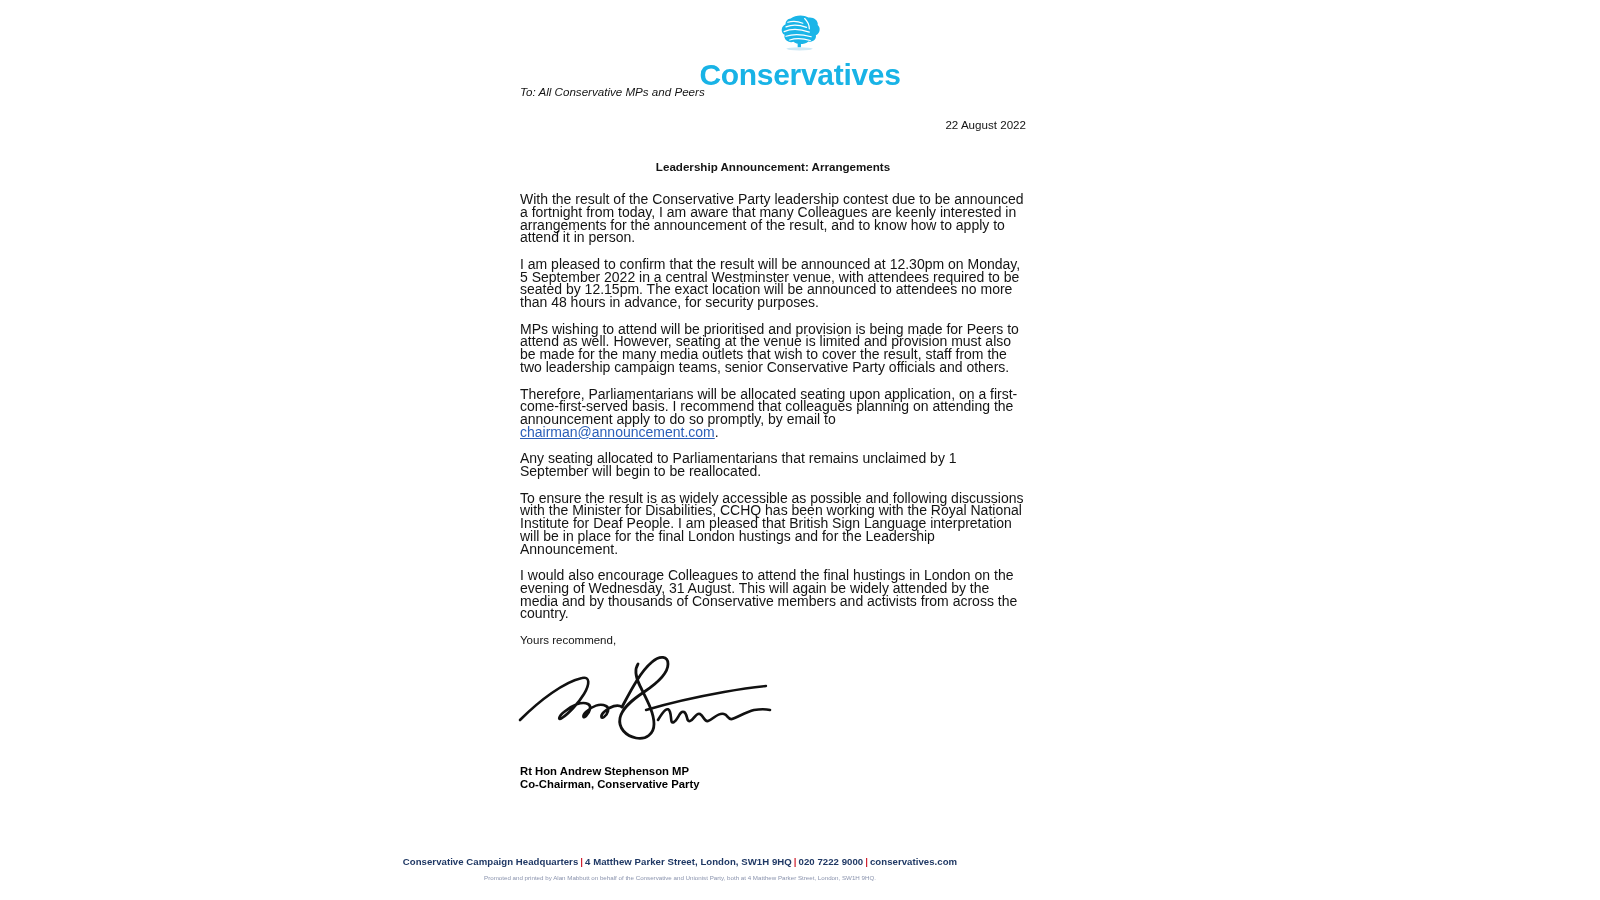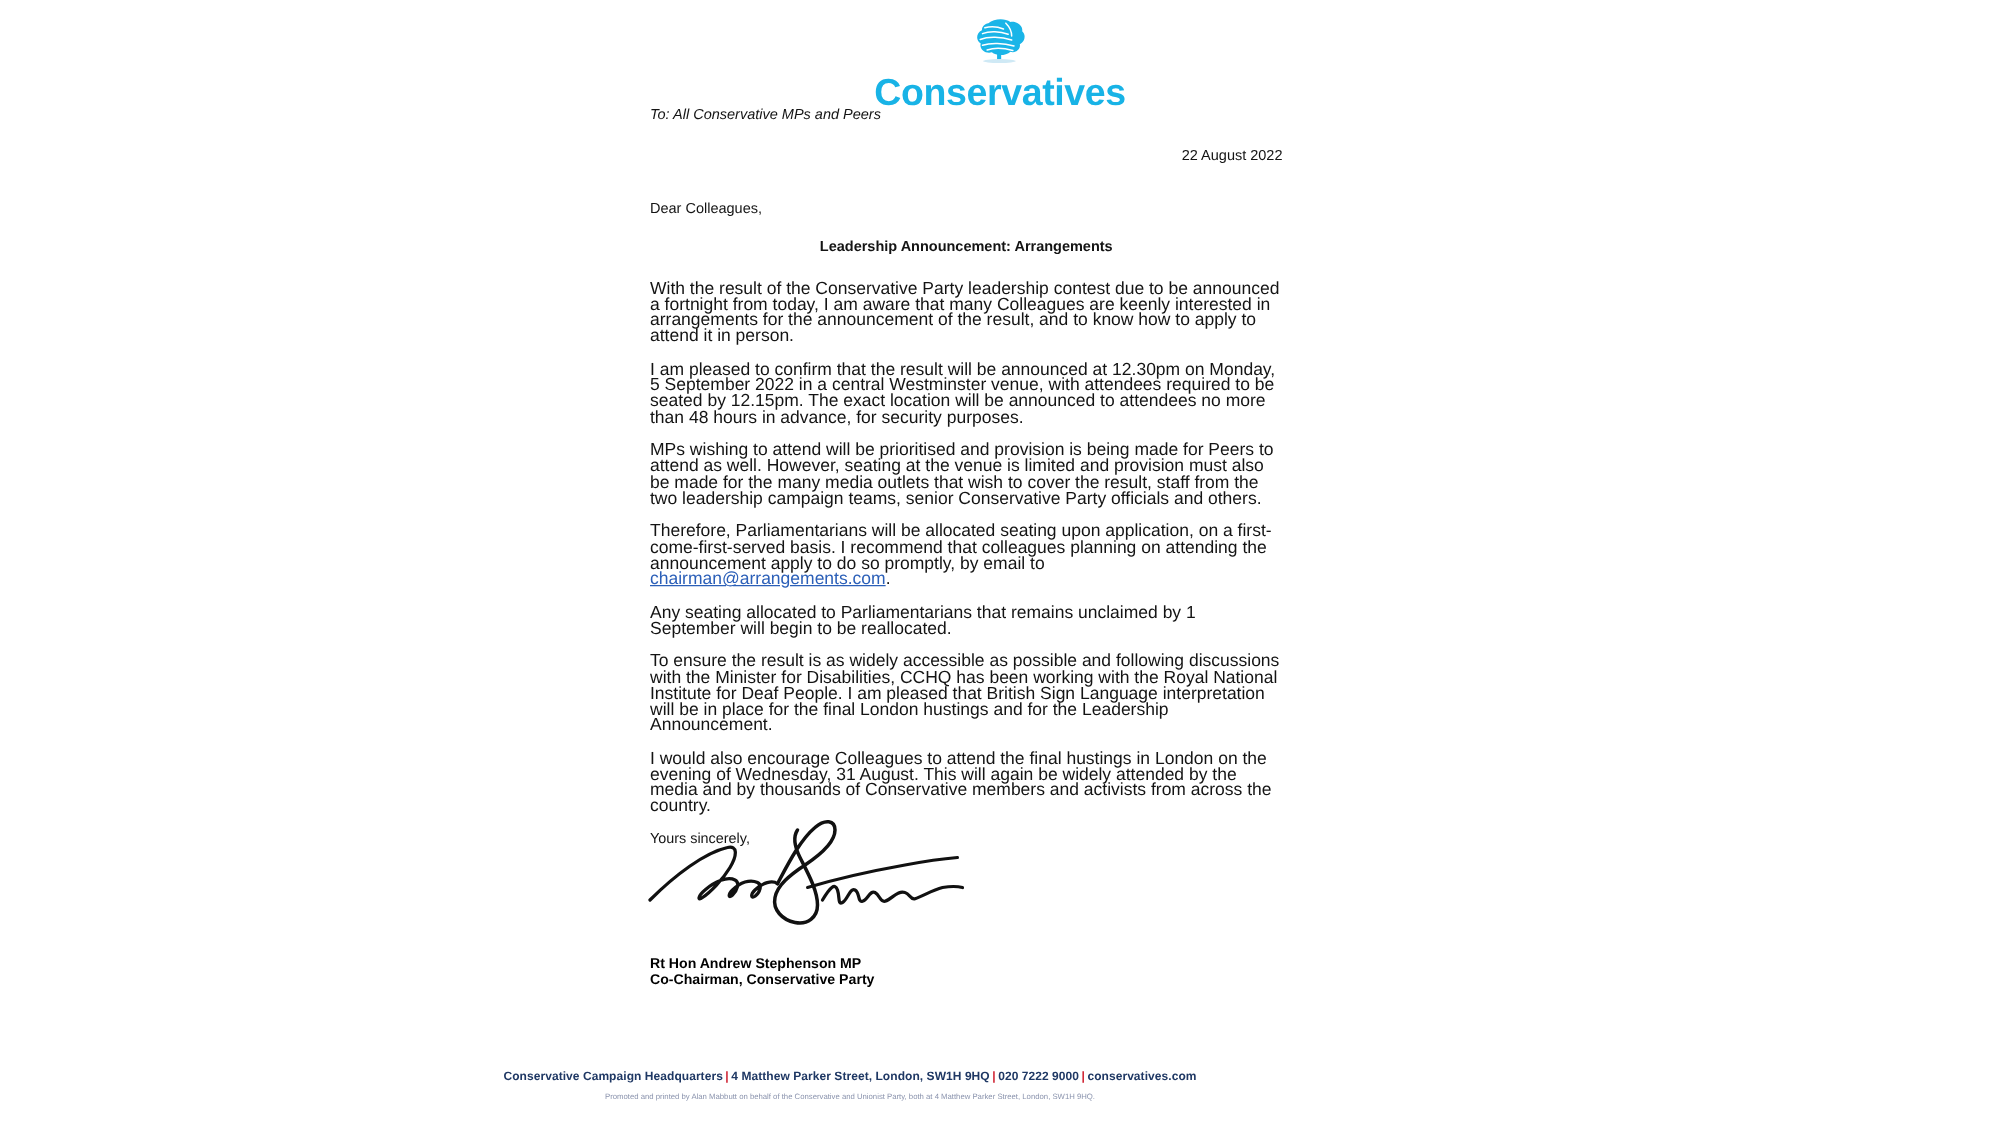--- a/index.html
+++ b/index.html
@@ -168,35 +168,34 @@
     </svg>
     <span class="logo-word">Conservatives</span>
   </div>
 
   <div class="letter">
 
     <p class="to-line">To: All Conservative MPs and Peers</p>
 
     <p class="date-line">22 August 2022</p>
 
-    <p class="salutation">Dear Colleagues,</p>
 
     <p class="subject">Leadership Announcement: Arrangements</p>
 
     <p class="para">With the result of the Conservative Party leadership contest due to be announced a fortnight from today, I am aware that many Colleagues are keenly interested in arrangements for the announcement of the result, and to know how to apply to attend it in person.</p>
     <p class="para">I am pleased to confirm that the result will be announced at 12.30pm on Monday, 5 September 2022 in a central Westminster venue, with attendees required to be seated by 12.15pm. The exact location will be announced to attendees no more than 48 hours in advance, for security purposes.</p>
     <p class="para">MPs wishing to attend will be prioritised and provision is being made for Peers to attend as well. However, seating at the venue is limited and provision must also be made for the many media outlets that wish to cover the result, staff from the two leadership campaign teams, senior Conservative Party officials and others.</p>
 
-    <p class="para"><span>Therefore, Parliamentarians will be allocated seating upon application, on a first-come-first-served basis. I recommend that colleagues planning on attending the announcement apply to do so promptly, by email to </span><a class="email-link" href="#">chairman@arrangements.com</a><span>.</span></p>
+    <p class="para"><span>Therefore, Parliamentarians will be allocated seating upon application, on a first-come-first-served basis. I recommend that colleagues planning on attending the announcement apply to do so promptly, by email to </span><a class="email-link" href="#">chairman@announcement.com</a><span>.</span></p>
 
     <p class="para">Any seating allocated to Parliamentarians that remains unclaimed by 1 September will begin to be reallocated.</p>
     <p class="para">To ensure the result is as widely accessible as possible and following discussions with the Minister for Disabilities, CCHQ has been working with the Royal National Institute for Deaf People. I am pleased that British Sign Language interpretation will be in place for the final London hustings and for the Leadership Announcement.</p>
     <p class="para">I would also encourage Colleagues to attend the final hustings in London on the evening of Wednesday, 31 August. This will again be widely attended by the media and by thousands of Conservative members and activists from across the country.</p>
 
-    <p class="signoff">Yours sincerely,</p>
+    <p class="signoff">Yours recommend,</p>
   </div>
 
   <div class="signature-block">
     <svg class="signature-svg" viewBox="0 0 262 112">
       <g fill="none" stroke="#111111" stroke-linecap="round" stroke-linejoin="round">
         <path d="M2 72 C22 52, 46 34, 64 30 C72 28, 72 36, 66 46 C60 56, 50 66, 44 70
                  C40 73, 40 69, 46 64 C54 57, 64 53, 70 56 C74 58, 72 64, 68 68
                  C65 71, 64 68, 68 64 C74 58, 82 55, 88 58 C92 60, 90 66, 86 69
                  C83 71, 82 68, 86 64 C92 58, 100 56, 104 59" stroke-width="2.6"></path>
         <path d="M104 59 C112 44, 122 24, 134 14 C142 7, 150 8, 150 16

